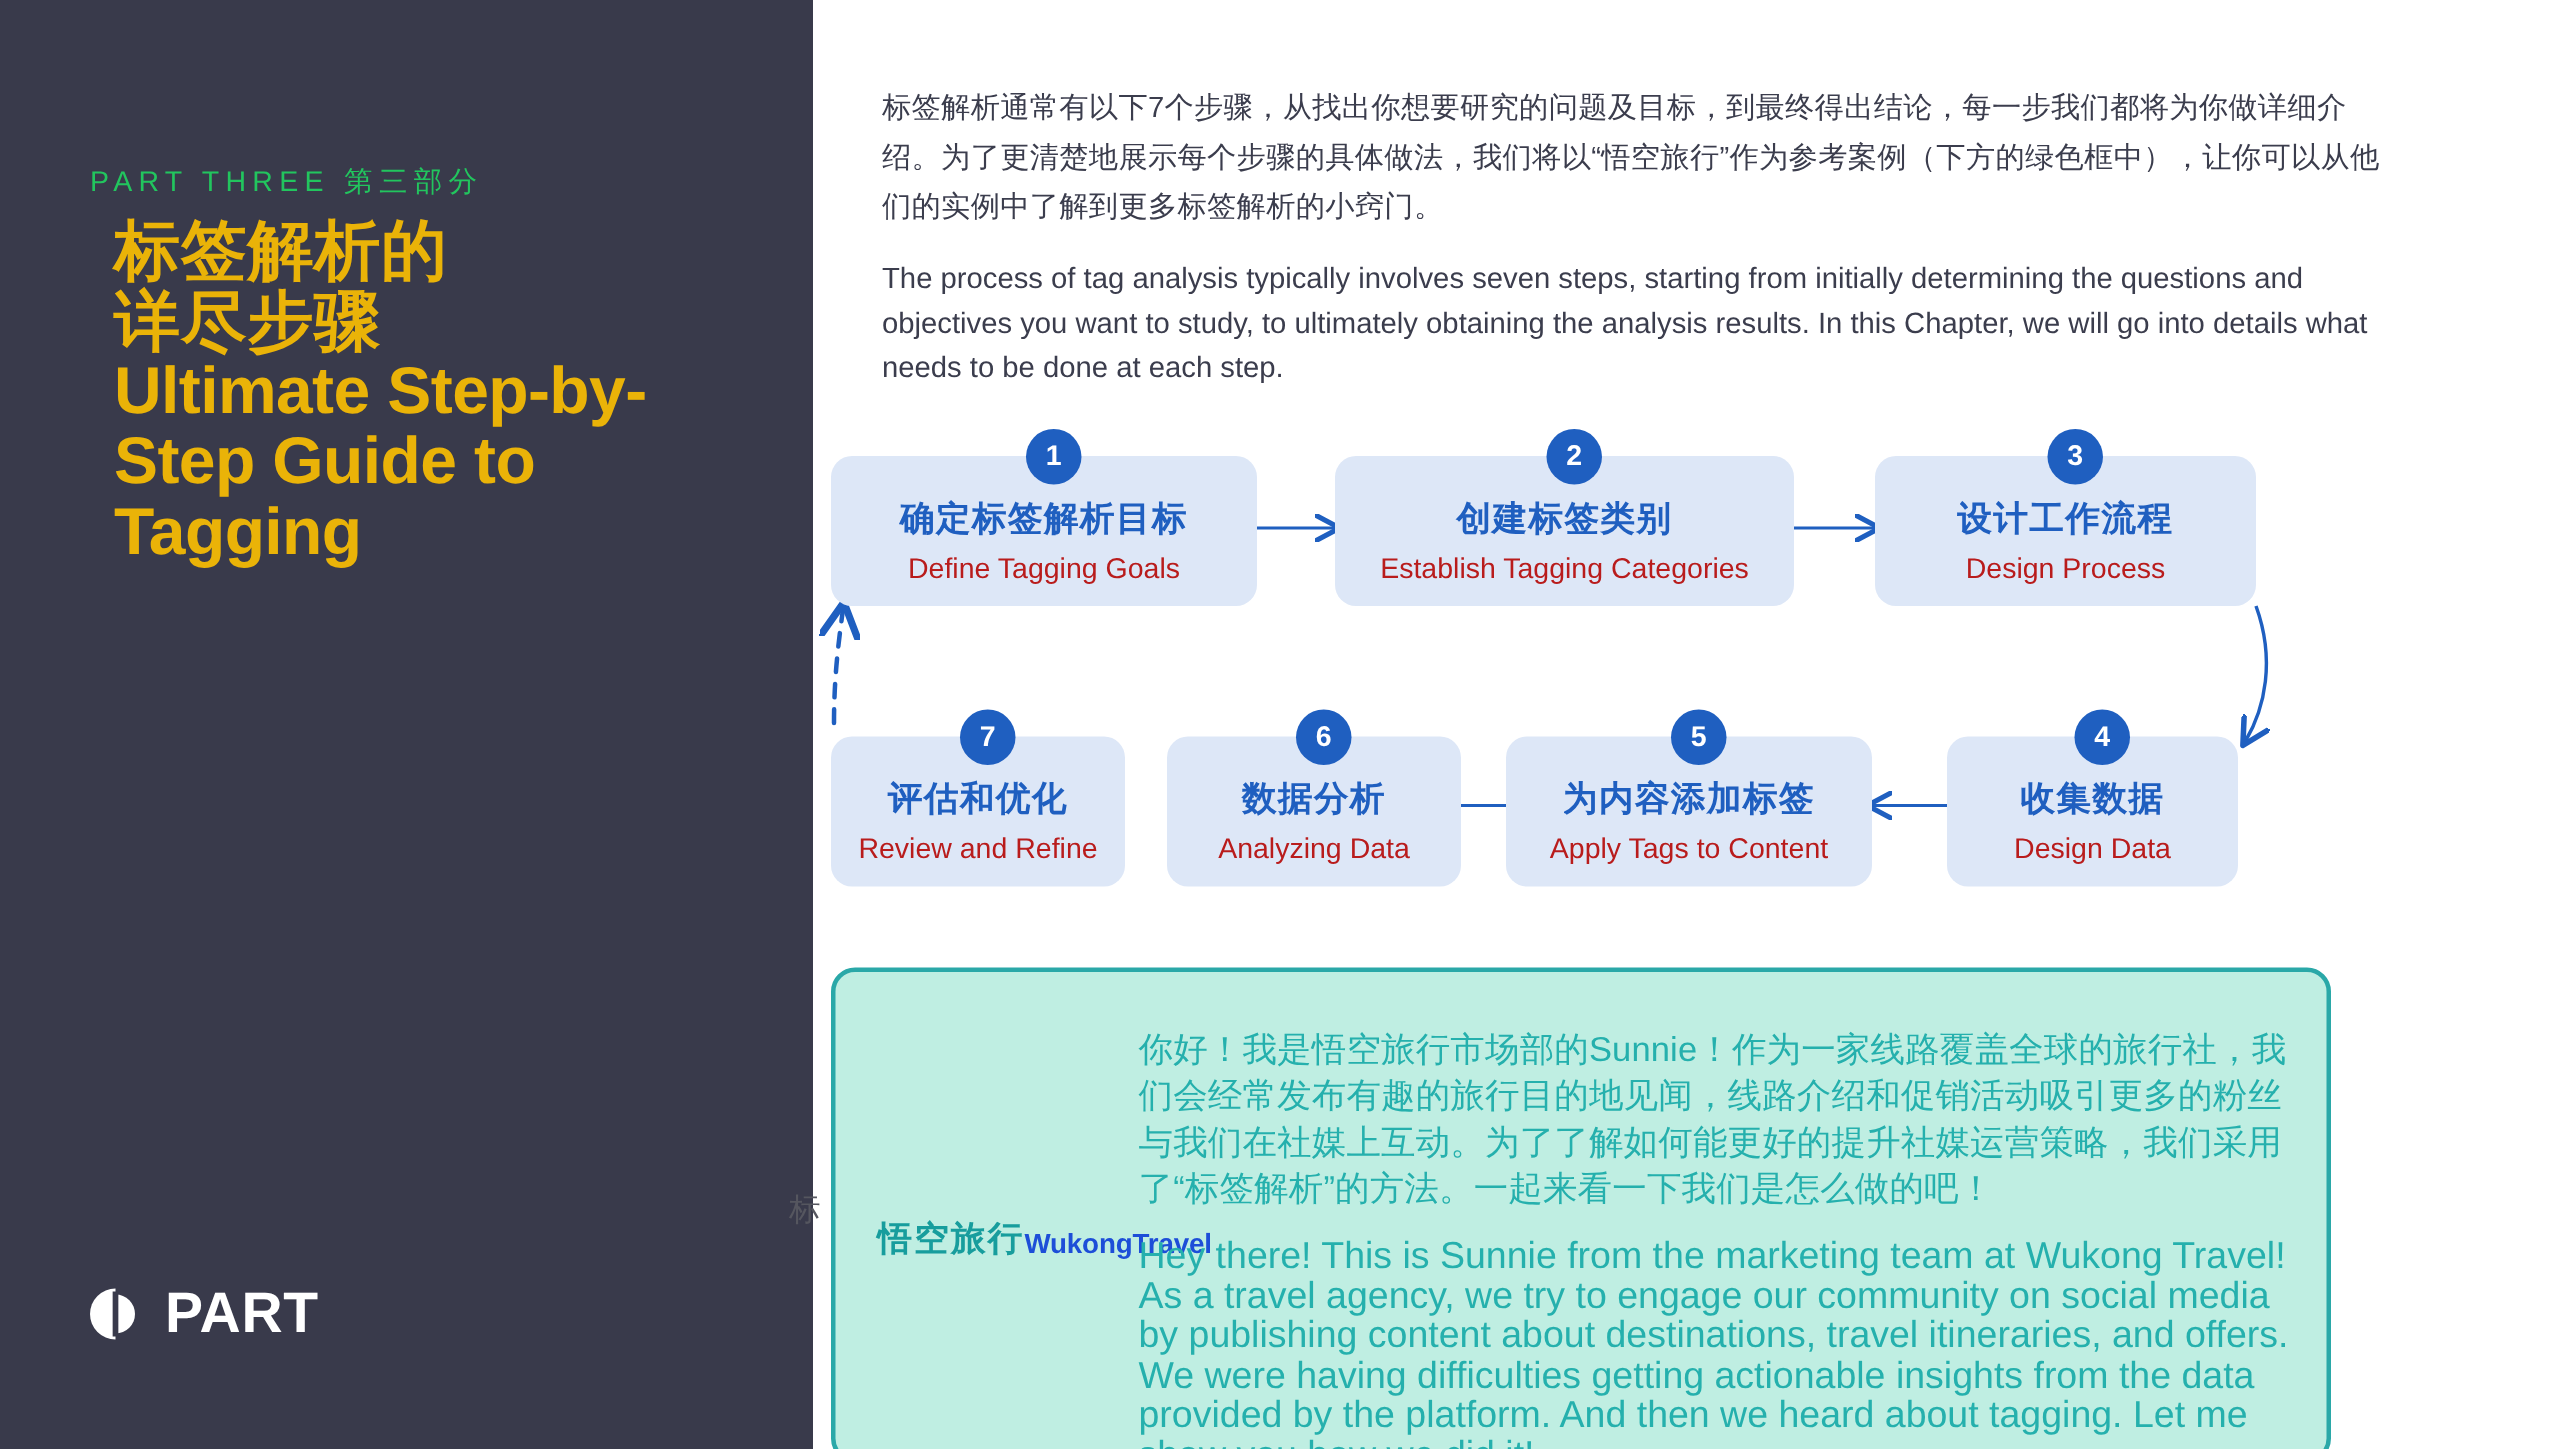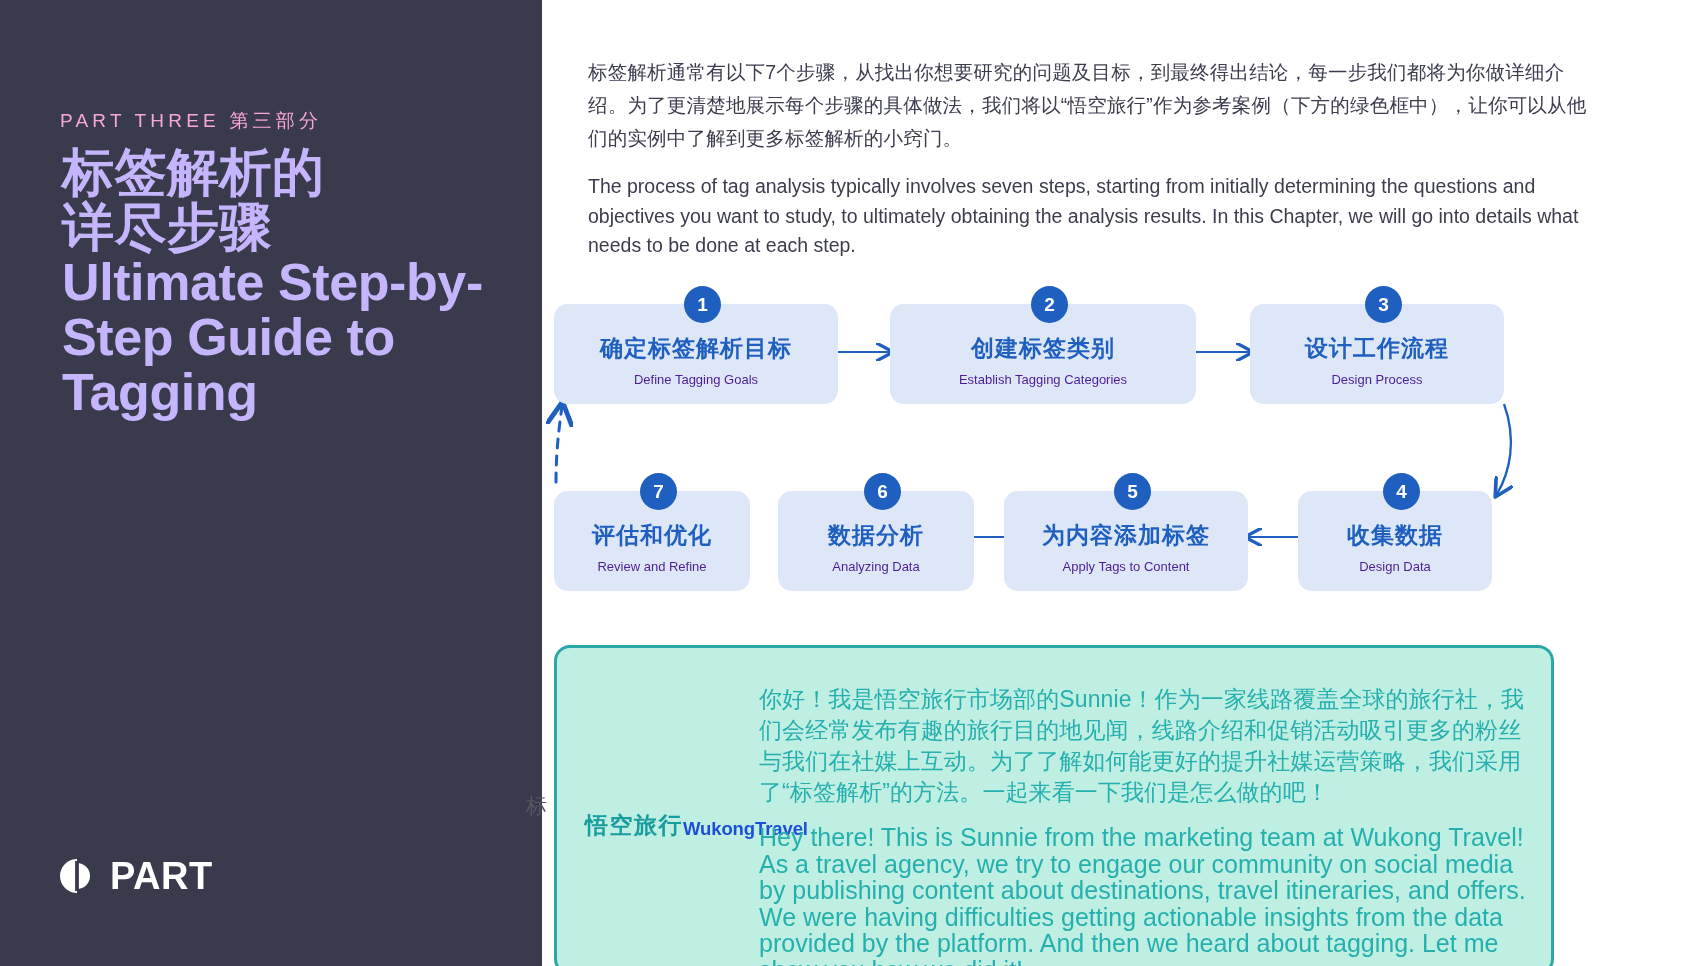--- a/index.html
+++ b/index.html
@@ -21,30 +21,30 @@
   #sidebar {
     position: absolute; left: 0; top: 0;
     width: 542px; height: 966px;
     background: #393A4B;
   }
   .part-label {
     position: absolute;
     left: 60px; top: 108px;
     font-size: 19px;
     letter-spacing: 4.2px;
-    color: #f9a8d4;
+    color: #22c55e;
     font-weight: 400;
     white-space: nowrap;
   }
   .sb-title {
     position: absolute;
-    left: 62px; top: 145px;
+    left: 76px; top: 145px;
     width: 450px;
-    color: #c4b5fd;
-    font-size: 52px;
+    color: #eab308;
+    font-size: 44px;
     font-weight: 700;
     line-height: 1.06;
     letter-spacing: -0.4px;
   }
   .sb-title .cjk { display: block; letter-spacing: 0.5px; }
   .sb-title .lat  { display: block; }
 
   #kawo-logo {
     position: absolute;
     left: 58px; top: 857px;
@@ -116,22 +116,22 @@
     padding-top: 12px;
   }
   .step-title {
     color: #1f5fc0;
     font-weight: 700;
     font-size: 23px;
     letter-spacing: 1px;
     white-space: nowrap;
   }
   .step-sub {
-    color: #4c1d95;
-    font-size: 13px;
+    color: #b91c1c;
+    font-size: 19px;
     margin-top: 8px;
     white-space: nowrap;
     font-weight: 400;
   }
   .step-badge {
     position: absolute;
     width: 37px; height: 37px;
     border-radius: 50%;
     background: #1f5fc0;
     color: #ffffff;

